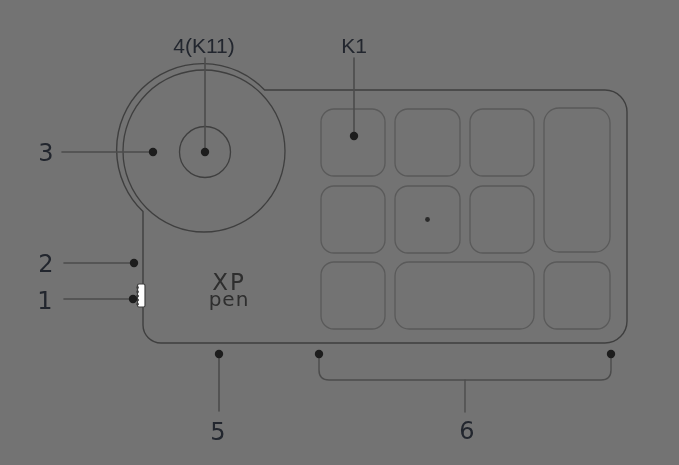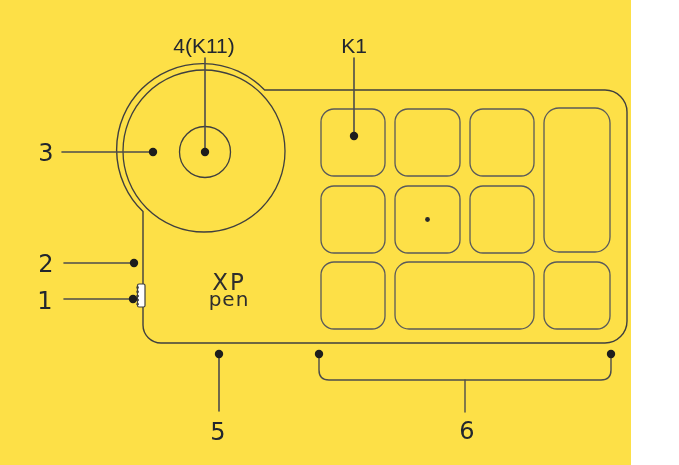--- a/index.html
+++ b/index.html
@@ -1,19 +1,19 @@
 <!DOCTYPE html>
 <html><head>
 <meta charset="utf-8">
 <style>
   html,body{margin:0;padding:0;background:#ffffff;}
   .stage{
     position:relative;
-    width:631px;height:465px;
-    background:#fde047;
+    width:679px;height:465px;
+    background:#737373;
     overflow:hidden;
     font-family:"DejaVu Sans",sans-serif;
   }
   svg{display:block;}
   text{font-family:"DejaVu Sans",sans-serif;}
   .toplabel{font-family:"Liberation Sans",sans-serif;}
   .numlabel{font-family:"DejaVu Sans",sans-serif;}
 </style>
 </head>
 <body>

